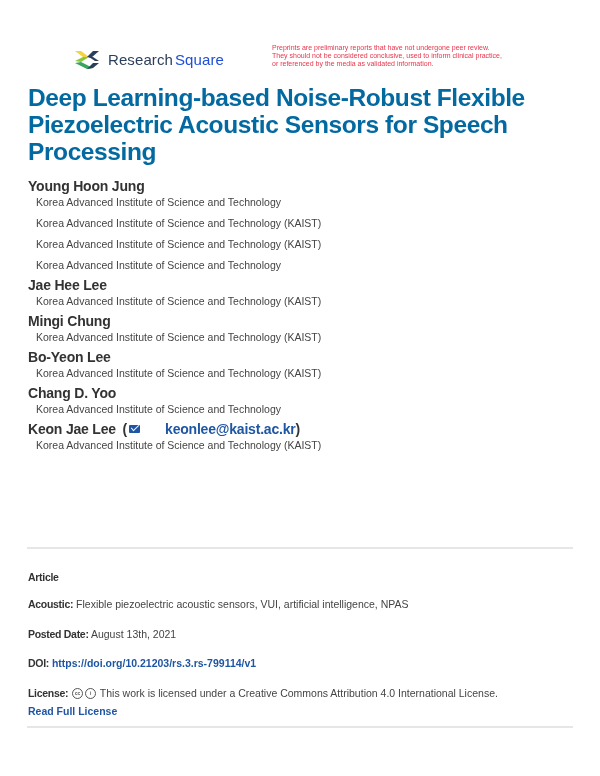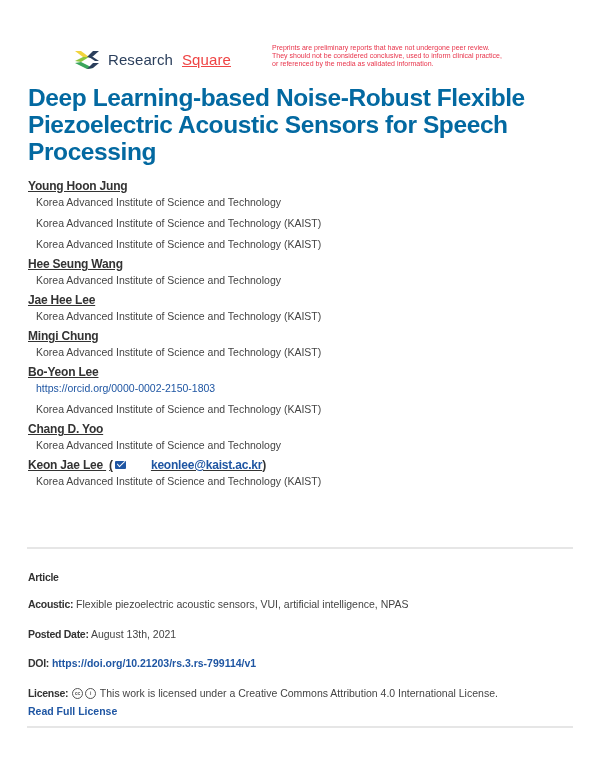--- a/index.html
+++ b/index.html
@@ -35,21 +35,21 @@
       height: 22px;
       display: block;
     }
     .logo-text {
       font-size: 15px;
       font-weight: normal;
       letter-spacing: 0.1px;
       line-height: 22px;
     }
     .logo-text .research { color: #2b3f5c; }
-    .logo-text .square { color: #ef4444; margin-left: 9px; text-decoration: underline; }
+    .logo-text .square { color: #1d4ed8; margin-left: 2px; }
 
     .notice {
       position: absolute;
       left: 272px;
       top: 44px;
       width: 270px;
       font-size: 7px;
       line-height: 8px;
       color: #e8344b;
     }
@@ -71,27 +71,26 @@
     .authors {
       position: absolute;
       left: 28px;
       top: 180px;
       width: 540px;
     }
     .author {
       margin: 0;
     }
     .author-name {
-      font-size: 12px;
+      font-size: 14px;
       font-weight: bold;
       color: #333333;
       line-height: 13px;
       height: 13px;
       letter-spacing: -0.2px;
-      text-decoration: underline;
     }
     .author-aff {
       font-size: 10.5px;
       color: #444444;
       line-height: 14px;
       height: 14px;
       padding-left: 8px;
       margin-top: 2px;
       margin-bottom: 7px;
     }
@@ -216,34 +215,32 @@
     <div class="author-name">Young Hoon Jung</div>
     <div class="author-aff">Korea Advanced Institute of Science and Technology</div>
   </div>
   <div class="author">
     <div class="author-aff">Korea Advanced Institute of Science and Technology (KAIST)</div>
   </div>
   <div class="author">
     <div class="author-aff">Korea Advanced Institute of Science and Technology (KAIST)</div>
   </div>
   <div class="author">
-    <div class="author-name">Hee Seung Wang</div>
     <div class="author-aff">Korea Advanced Institute of Science and Technology</div>
   </div>
   <div class="author">
     <div class="author-name">Jae Hee Lee</div>
     <div class="author-aff">Korea Advanced Institute of Science and Technology (KAIST)</div>
   </div>
   <div class="author">
     <div class="author-name">Mingi Chung</div>
     <div class="author-aff">Korea Advanced Institute of Science and Technology (KAIST)</div>
   </div>
   <div class="author">
     <div class="author-name">Bo-Yeon Lee</div>
-    <div class="author-aff link">https://orcid.org/0000-0002-2150-1803</div>
   </div>
   <div class="author">
     <div class="author-aff">Korea Advanced Institute of Science and Technology (KAIST)</div>
   </div>
   <div class="author">
     <div class="author-name">Chang D. Yoo</div>
     <div class="author-aff">Korea Advanced Institute of Science and Technology</div>
   </div>
   <div class="author">
     <div class="author-name">

